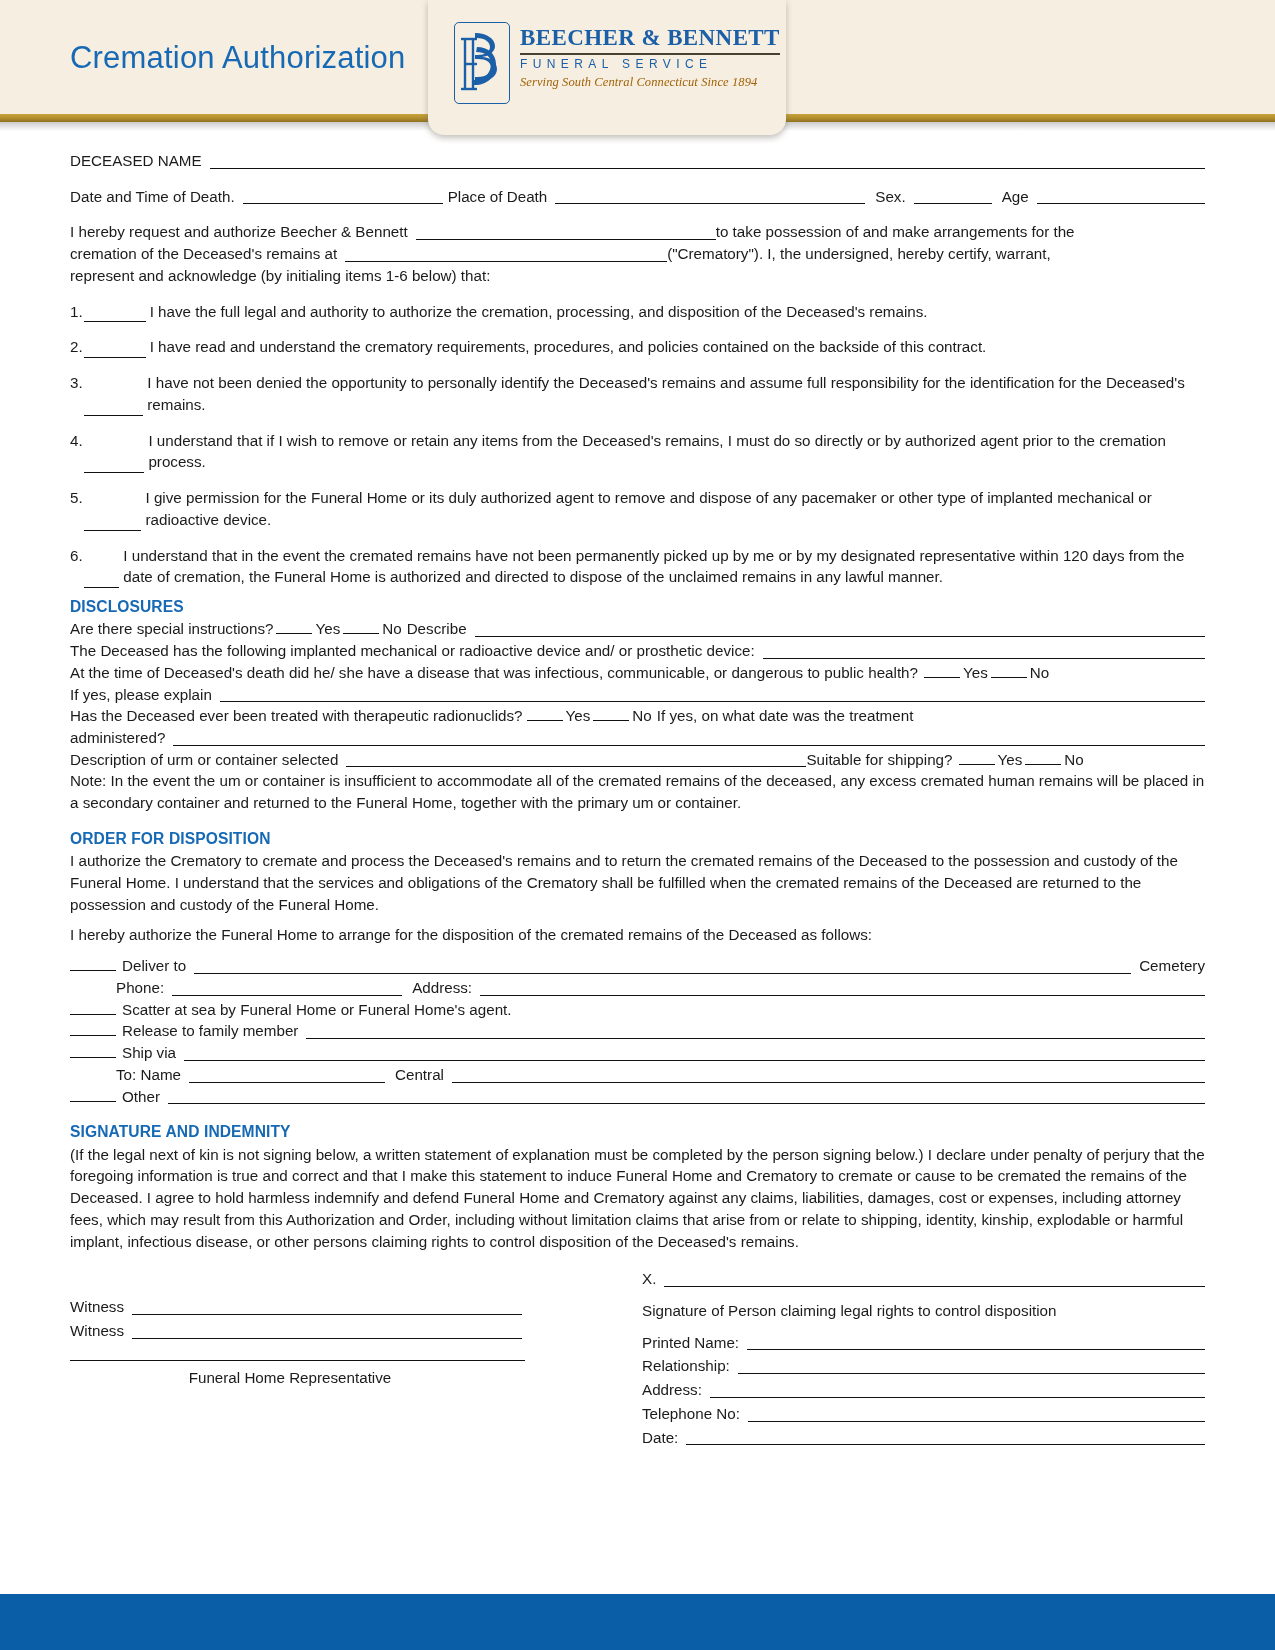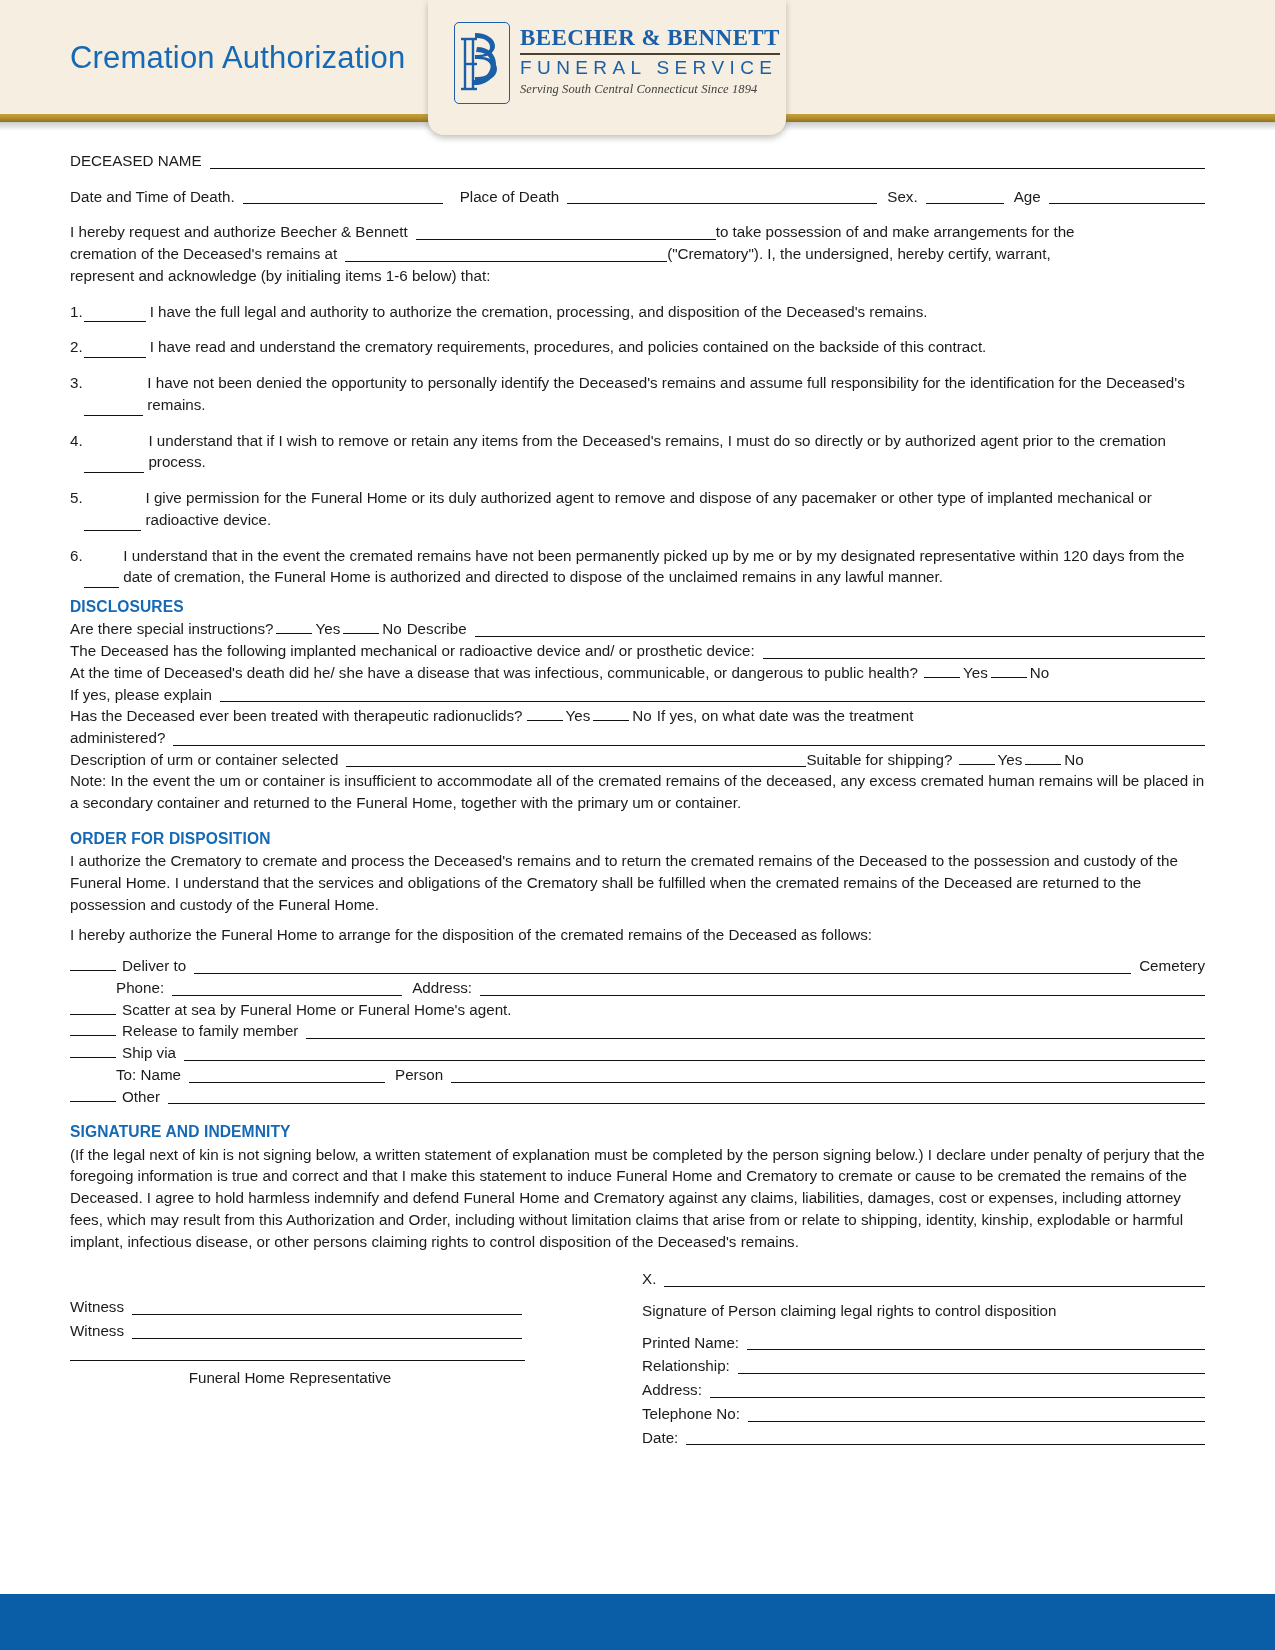--- a/index.html
+++ b/index.html
@@ -84,31 +84,31 @@
     color: #1a5fa8;
     line-height: 1;
   }
   .logo-div {
     height: 1.5px;
     background: #4a4030;
     margin: 4px 0 3px 0;
   }
   .logo-l2 {
     font-family: "Liberation Sans", sans-serif;
-    font-size: 19px;
+    font-size: 12px;
     font-weight: 400;
     letter-spacing: 5.4px;
     color: #1a5fa8;
     line-height: 1;
   }
   .logo-l3 {
     font-family: "Liberation Serif", serif;
     font-style: italic;
     font-size: 12.5px;
-    color: #404040;
+    color: #a16207;
     margin-top: 5px;
     letter-spacing: 0.1px;
   }
 
   
   .sheet {
     position: absolute;
     left: 70px;
     top: 150px;
     width: 1135px;
@@ -220,21 +220,21 @@
 
   <div class="row">
     <span class="nowrap">DECEASED NAME</span>
     <span class="fill ln" style="margin-left:8px;"></span>
   </div>
   <div class="gap-md"></div>
 
   <div class="row">
     <span class="nowrap">Date and Time of Death.</span>
     <span class="ln" style="width:200px;margin-left:8px;"></span>
-    <span class="nowrap" style="margin-left:17px;">Place of Death</span>
+    <span class="nowrap" style="margin-left:5px;">Place of Death</span>
     <span class="ln" style="width:310px;margin-left:8px;"></span>
     <span class="nowrap" style="margin-left:10px;">Sex.</span>
     <span class="ln" style="width:78px;margin-left:8px;"></span>
     <span class="nowrap" style="margin-left:10px;">Age</span>
     <span class="ln fill" style="margin-left:8px;"></span>
   </div>
   <div class="gap-md"></div>
 
   <div>
     <div class="row">
@@ -370,21 +370,21 @@
     </div>
     <div class="drow">
       <span class="blank-check"></span>
       <span class="nowrap">Ship via</span>
       <span class="fill ln" style="margin-left:8px;"></span>
     </div>
     <div class="drow">
       <span class="indent"></span>
       <span class="nowrap">To: Name</span>
       <span class="ln" style="width:196px;margin-left:8px;"></span>
-      <span class="nowrap" style="margin-left:10px;">Person</span>
+      <span class="nowrap" style="margin-left:10px;">Central</span>
       <span class="fill ln" style="margin-left:8px;"></span>
     </div>
     <div class="drow">
       <span class="blank-check"></span>
       <span class="nowrap">Other</span>
       <span class="fill ln" style="margin-left:8px;"></span>
     </div>
   </div>
   <div class="gap-md"></div>
 

